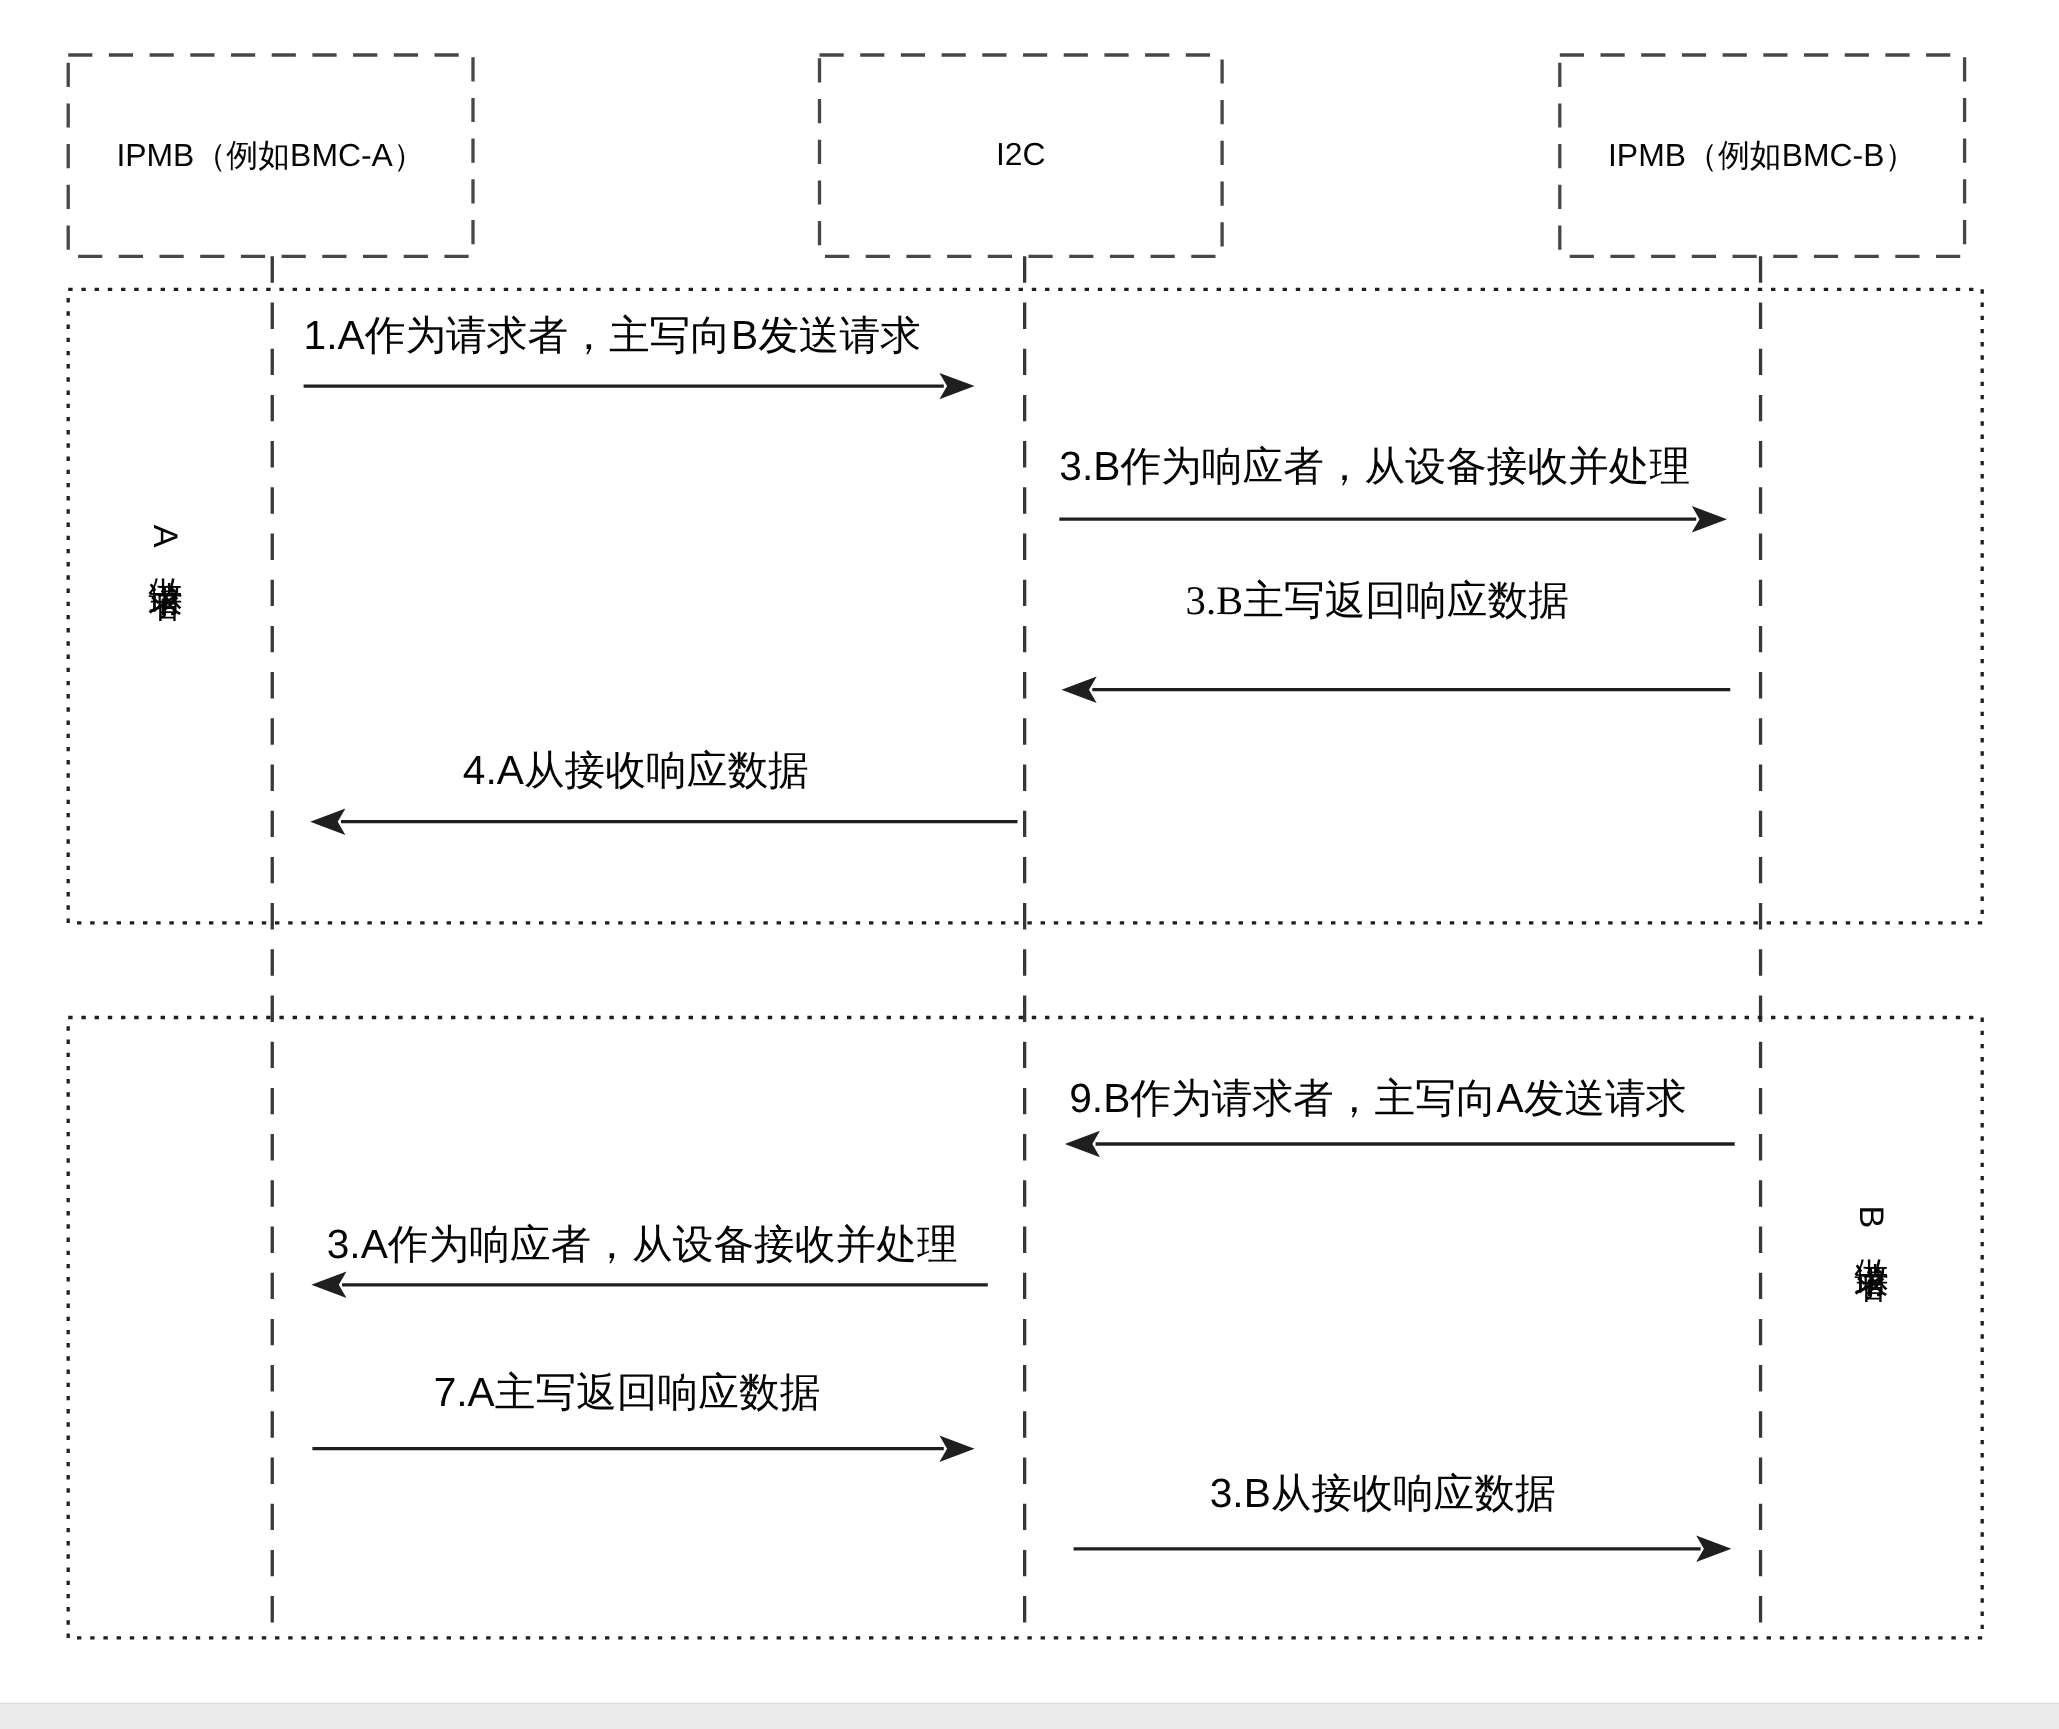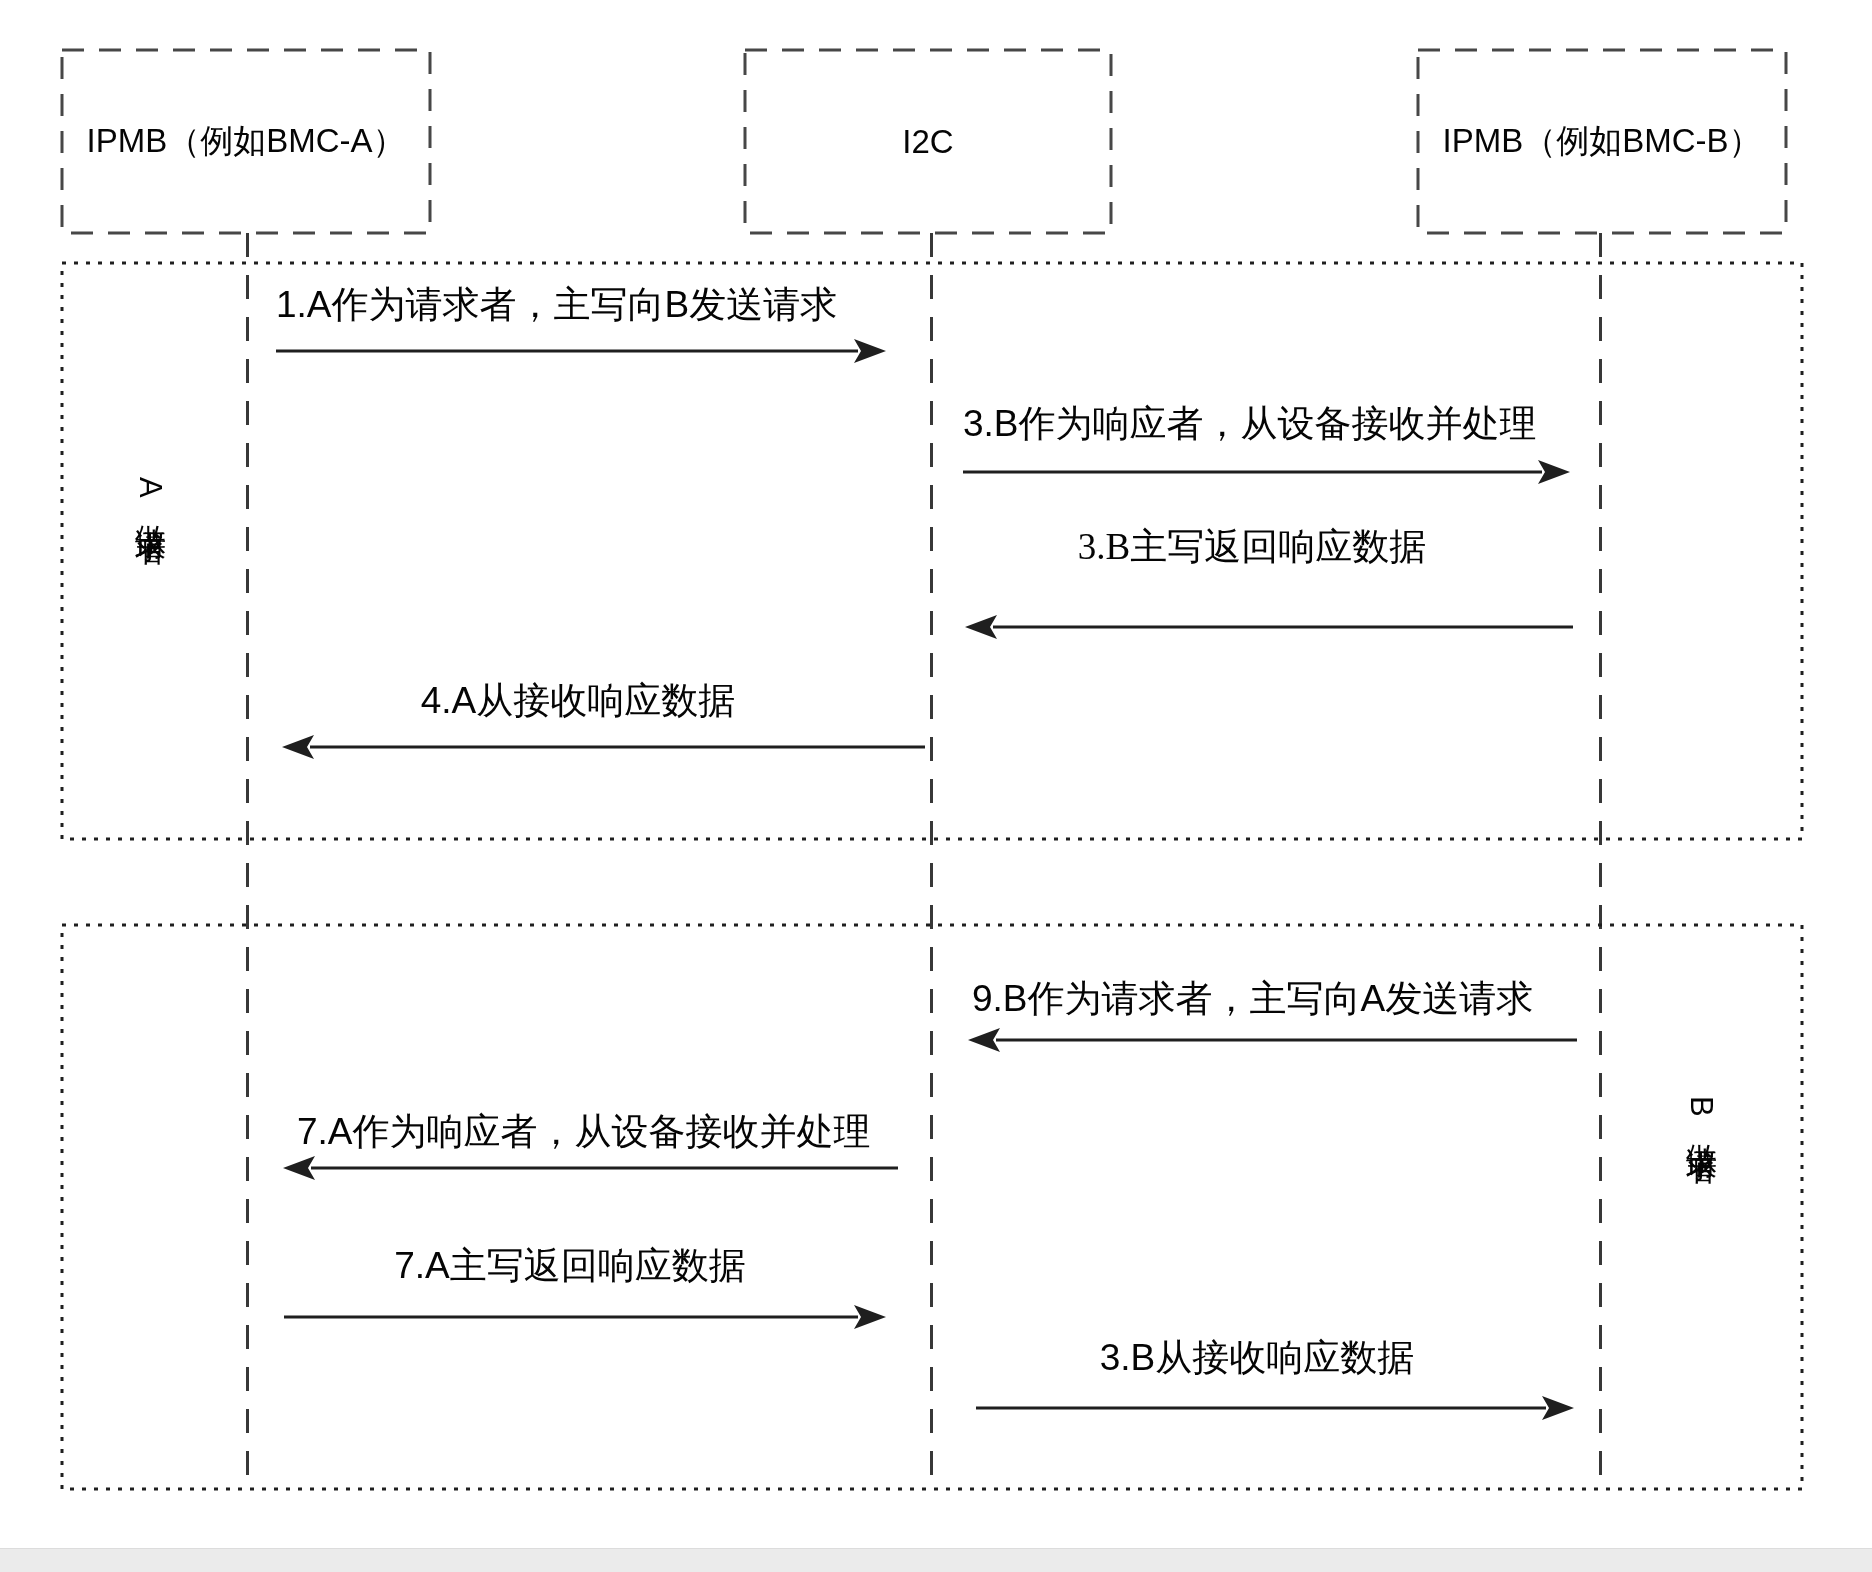--- a/index.html
+++ b/index.html
@@ -18,21 +18,21 @@
   .diagram-svg {
     position: absolute;
     left: 0;
     top: 0;
   }
   .actor-label-box {
     position: absolute;
     display: flex;
     align-items: center;
     justify-content: center;
-    font-size: 33px;
+    font-size: 29px;
     color: #050505;
     white-space: nowrap;
   }
   .actor-a   { left: 62px;  top: 50px; width: 368px; height: 183px; }
   .actor-i2c { left: 745px; top: 50px; width: 366px; height: 183px; }
   .actor-b   { left: 1418px; top: 50px; width: 368px; height: 183px; }
 
   .msg-label {
     position: absolute;
     white-space: nowrap;
@@ -119,18 +119,18 @@
   <div class="actor-label-box actor-b">IPMB（例如BMC-B）</div>
 
   <div class="group-label group-label-1">A做请求者</div>
   <div class="group-label group-label-2">B做请求者</div>
 
   <div class="msg-label msg-label-1">1.A作为请求者，主写向B发送请求</div>
   <div class="msg-label msg-label-2">3.B作为响应者，从设备接收并处理</div>
   <div class="msg-label msg-label-3 centered">3.B主写返回响应数据</div>
   <div class="msg-label msg-label-4 centered">4.A从接收响应数据</div>
   <div class="msg-label msg-label-5">9.B作为请求者，主写向A发送请求</div>
-  <div class="msg-label msg-label-6">7.A作为响应者，从设备接收并处理</div>
+  <div class="msg-label msg-label-6">3.A作为响应者，从设备接收并处理</div>
   <div class="msg-label msg-label-7 centered">7.A主写返回响应数据</div>
   <div class="msg-label msg-label-8 centered">3.B从接收响应数据</div>
 
   <div class="footer-strip"></div>
 </div>
 
 </body></html>

